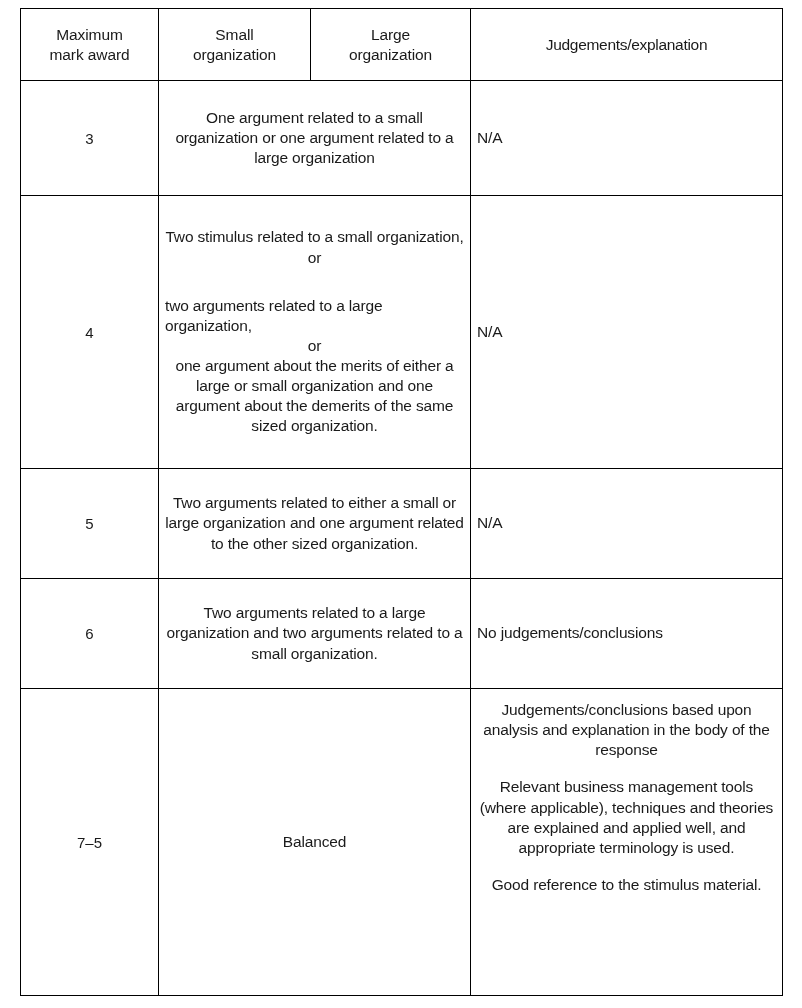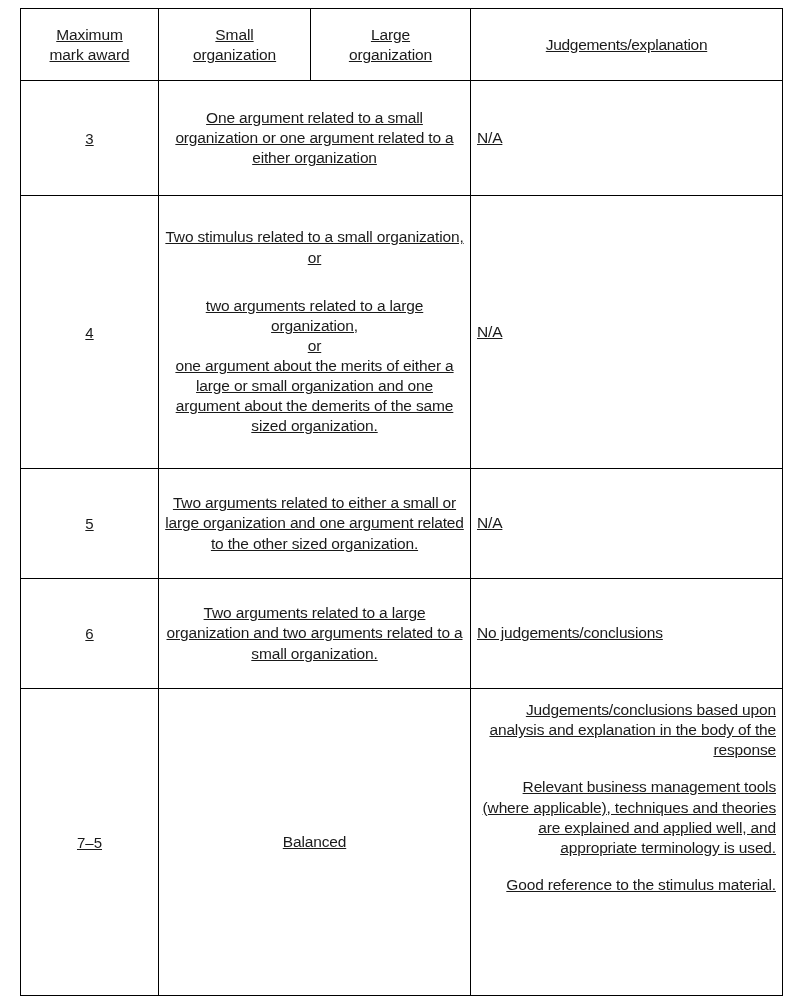--- a/index.html
+++ b/index.html
@@ -22,21 +22,20 @@
     background: #ffffff;
   }
 
   table.rubric {
     position: absolute;
     left: 20px;
     top: 8px;
     width: 762px;
     border-collapse: collapse;
     table-layout: fixed;
-    text-decoration: underline;
   }
 
   table.rubric td,
   table.rubric th {
     border: 1px solid #000000;
     vertical-align: middle;
     padding: 6px 6px;
     font-weight: normal;
   }
 
@@ -75,29 +74,29 @@
     padding-right: 9px;
   }
   td.judge {
     font-size: 15.5px;
     line-height: 1.30;
     letter-spacing: -0.15px;
     padding-left: 10px;
     padding-right: 10px;
   }
   td.judge.left {
-    text-align: right;
+    text-align: center;
     vertical-align: top;
     padding-top: 11px;
   }
 
   
   .mix { display: block; }
   .mix .ln-c { display: block; text-align: center; }
-  .mix .ln-l { display: block; text-align: center; margin-top: 28px; }
+  .mix .ln-l { display: block; text-align: left; margin-top: 28px; }
 
   .judge-para { margin: 0 0 17px 0; }
   .judge-para.last { margin-bottom: 8px; }
 
   
   tr.r-head  { height: 72px;  }
   tr.r-3     { height: 115px; }
   tr.r-4     { height: 273px; }
   tr.r-5     { height: 110px; }
   tr.r-6     { height: 110px; }
@@ -131,21 +130,21 @@
           <span>organization</span>
         </th>
         <th class="judge-head">Judgements/explanation</th>
       </tr>
     </thead>
 
     <tbody>
 
       <tr class="r-3">
         <td class="mark">3</td>
-        <td class="desc" colspan="2">One argument related to a small organization or one argument related to a either organization</td>
+        <td class="desc" colspan="2">One argument related to a small organization or one argument related to a large organization</td>
         <td class="judge">N/A</td>
       </tr>
 
       <tr class="r-4">
         <td class="mark">4</td>
         <td class="desc" colspan="2">
           <span class="mix">
             <span class="ln-c">Two stimulus related to a small organization,</span>
             <span class="ln-c">or</span>
             <span class="ln-l">two arguments related to a large organization,</span>

